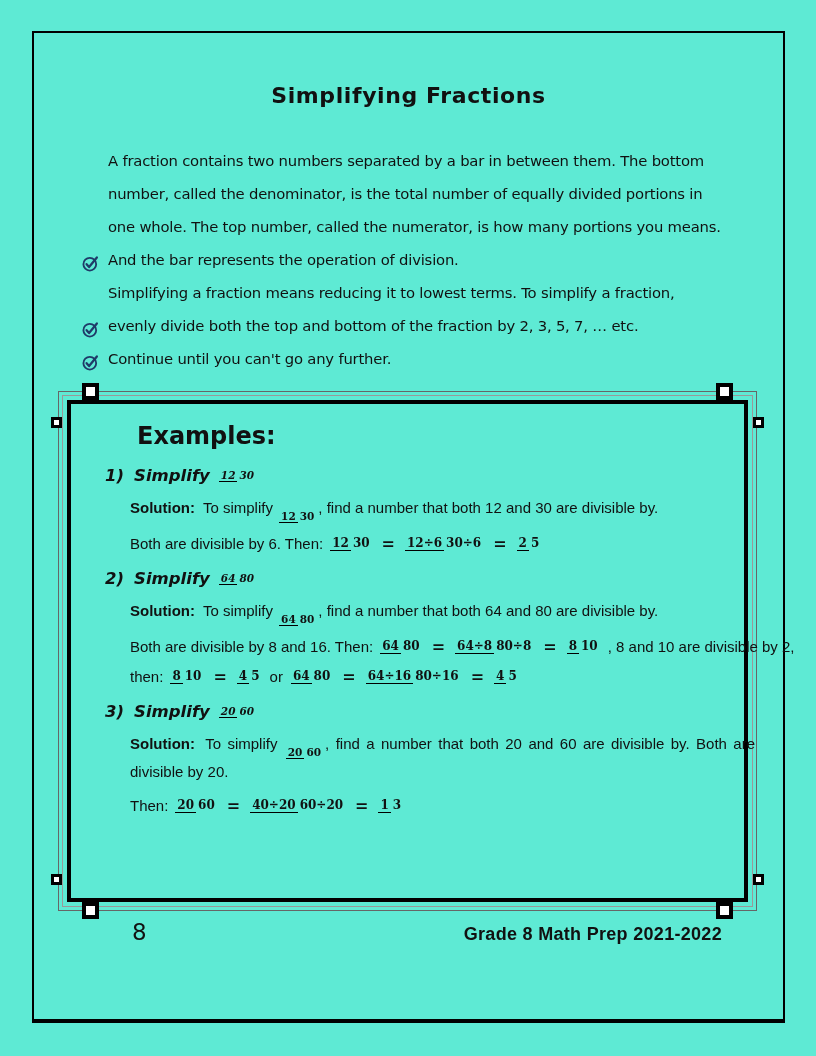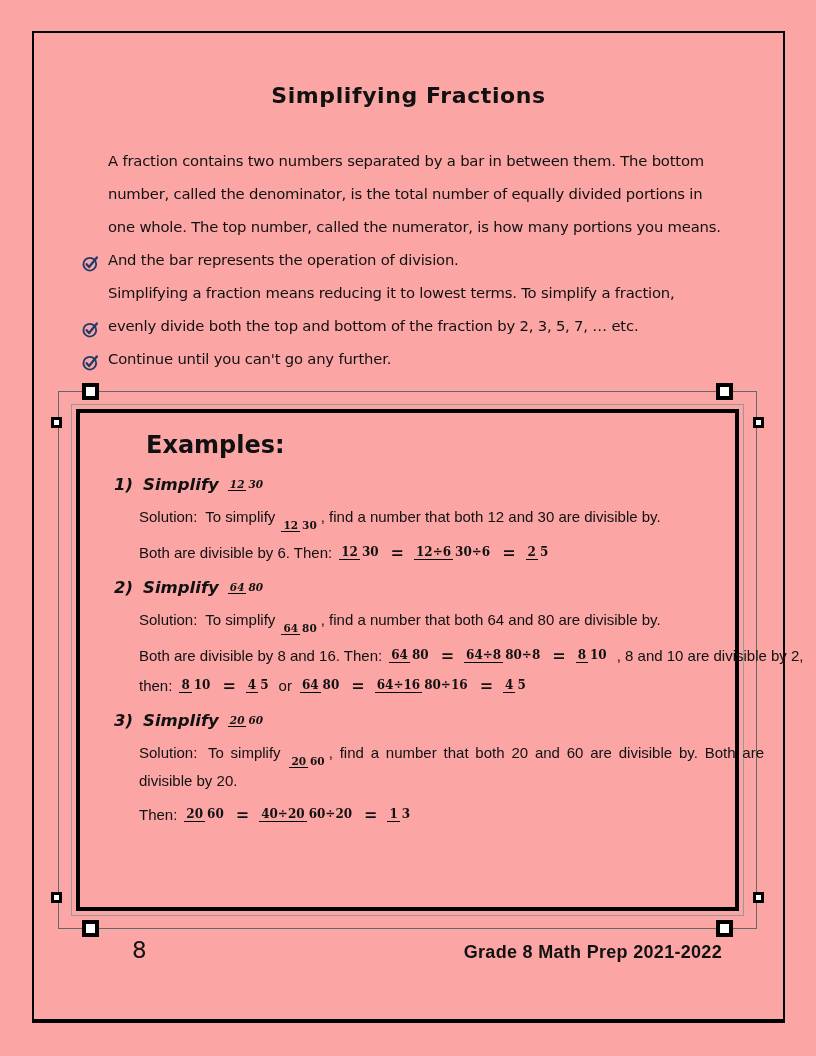--- a/index.html
+++ b/index.html
@@ -1,53 +1,53 @@
 <!DOCTYPE html>
 <html><head>
 <meta charset="utf-8">
 <style>
   html,body{margin:0;padding:0;background:#fff;}
-  .page{position:relative;width:816px;height:1056px;background:#fca5a5;overflow:hidden;
+  .page{position:relative;width:816px;height:1056px;background:#5eead4;overflow:hidden;
         font-family:"DejaVu Sans",sans-serif;color:#111;}
   .page-frame{position:absolute;left:32px;top:31px;width:749px;height:986px;
         border:2px solid #000;border-bottom:4px solid #000;pointer-events:none;}
   .content{position:absolute;left:32px;top:31px;width:753px;height:991px;}
 
   
   .title{margin:52px 0 0 0;text-align:center;font-size:22px;font-weight:bold;
         letter-spacing:.6px;font-family:"DejaVu Sans",sans-serif;}
 
   
   .bullets{margin:36px 0 0 50px;padding:0;list-style:none;width:660px;}
   .bullet{display:flex;align-items:flex-end;}
   .check{flex:0 0 26px;padding-top:7px;}
   .bullet-text{flex:1;}
   .bl{font-size:14.8px;line-height:33px;white-space:nowrap;font-weight:500;
       font-family:"DejaVu Sans",sans-serif;letter-spacing:-.2px;}
 
   
   .examples-frame{position:relative;margin:16px 28px 0 26px;}
-  .frame-thin{border:1.5px solid #666;padding:12px;}
+  .frame-thin{border:1.5px solid #666;padding:3px;}
   .frame-thin2{border:1px solid #999;padding:4px;}
   .frame-thick{border:4px solid #000;padding:10px 26px 16px 34px;min-height:468px;}
   .orn{position:absolute;width:9px;height:9px;background:#fff;border:4px solid #000;z-index:3;}
   .orn2{position:absolute;width:5px;height:5px;background:#fff;border:3px solid #000;z-index:3;}
 
   .examples-heading{margin:8px 0 0 32px;font-size:24px;font-weight:bold;
       font-family:"DejaVu Sans",sans-serif;}
 
   .example{margin-top:0;}
   .ex-title{display:flex;align-items:center;margin:16px 0 0 0;
       font-family:"DejaVu Sans",sans-serif;font-weight:bold;font-style:italic;font-size:16.5px;}
   .ex-title .ex-num{margin-right:10px;}
   .ex-title .frac{margin-left:9px;}
 
   .ex-solution{margin:10px 0 0 25px;font-family:"Liberation Sans",sans-serif;
       font-size:15px;line-height:26px;text-align:justify;width:625px;}
-  .sol-label{font-weight:normal;margin-right:4px;}
+  .sol-label{font-weight:bold;margin-right:4px;}
 
   .ex-work{display:flex;align-items:center;margin:11px 0 0 25px;
       font-family:"Liberation Sans",sans-serif;font-size:15px;}
   .work-label{margin-right:4px;white-space:nowrap;}
   .eq{display:inline-flex;align-items:center;}
 
   
   .frac{display:inline-flex;flex-direction:row;text-align:center;vertical-align:middle;
       font-family:"DejaVu Serif",serif;font-weight:bold;font-size:12px;line-height:1.2;
       margin:0 3px;}

